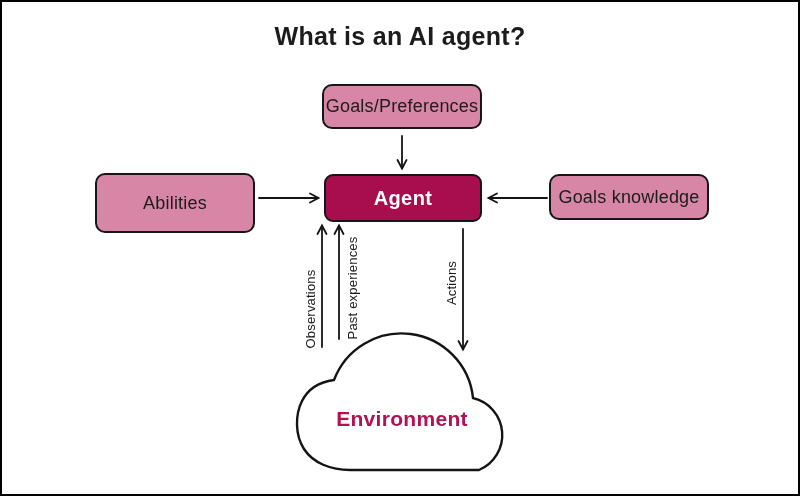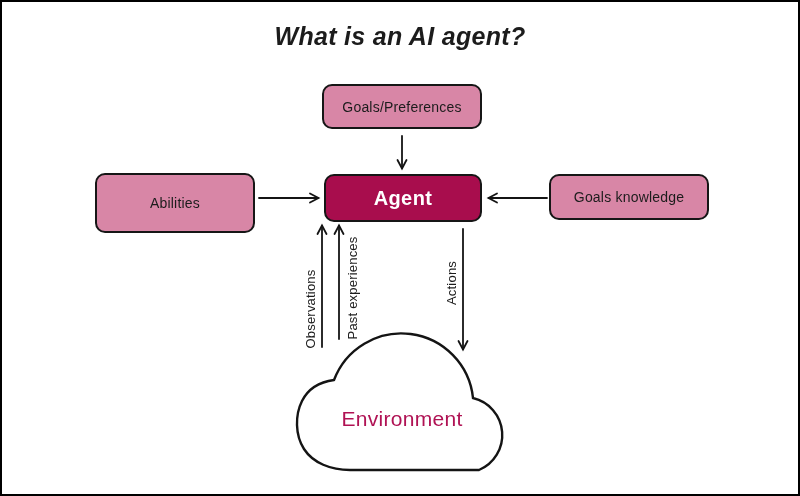--- a/index.html
+++ b/index.html
@@ -29,65 +29,65 @@
   }
   .title {
     position: absolute;
     left: 0; top: 20px;
     width: 100%;
     text-align: center;
     font-size: 25px;
     font-weight: 700;
     letter-spacing: 0.3px;
     color: var(--ink);
-    font-style: italic;
   }
   .node {
     position: absolute;
     display: flex;
     align-items: center;
     justify-content: center;
     border: 2px solid #161616;
     border-radius: 10px;
-    font-size: 14px;
+    font-size: 18px;
     font-weight: 500;
     letter-spacing: 0.2px;
     color: var(--ink);
     text-align: center;
   }
   .node.pink { background: var(--pink); }
   .node.goals     { left: 320px; top: 82px;  width: 160px; height: 45px; }
   .node.abilities { left: 93px;  top: 171px; width: 160px; height: 60px; }
   .node.prior     { left: 547px; top: 172px; width: 160px; height: 46px; }
   .node.agent {
     left: 322px; top: 172px; width: 158px; height: 48px;
     background: var(--crimson);
     color: #ffffff;
     font-size: 20px;
     font-weight: 700;
     letter-spacing: 0.4px;
+    border-radius: 9px;
   }
   .edge-label {
     position: absolute;
     white-space: nowrap;
     font-size: 13px;
     font-weight: 500;
     letter-spacing: 0.2px;
     color: var(--ink);
     transform: translate(-50%, -50%) rotate(-90deg);
   }
   .edge-label.observations { left: 308px; top: 307px; }
   .edge-label.past         { left: 350px; top: 286px; }
   .edge-label.actions      { left: 449px; top: 281px; }
   .env-label {
     position: absolute;
     left: 400px; top: 417px;
     transform: translate(-50%, -50%);
     font-size: 21px;
-    font-weight: 400;
+    font-weight: 700;
     letter-spacing: 0.3px;
     color: var(--env-text);
     white-space: nowrap;
   }
   .arrow { stroke: #141414; stroke-width: 1.8; fill: none; stroke-linecap: round; }
   .cloud { stroke: #141414; stroke-width: 2.4; fill: #ffffff; }
 </style>
 </head>
 <body>
 

